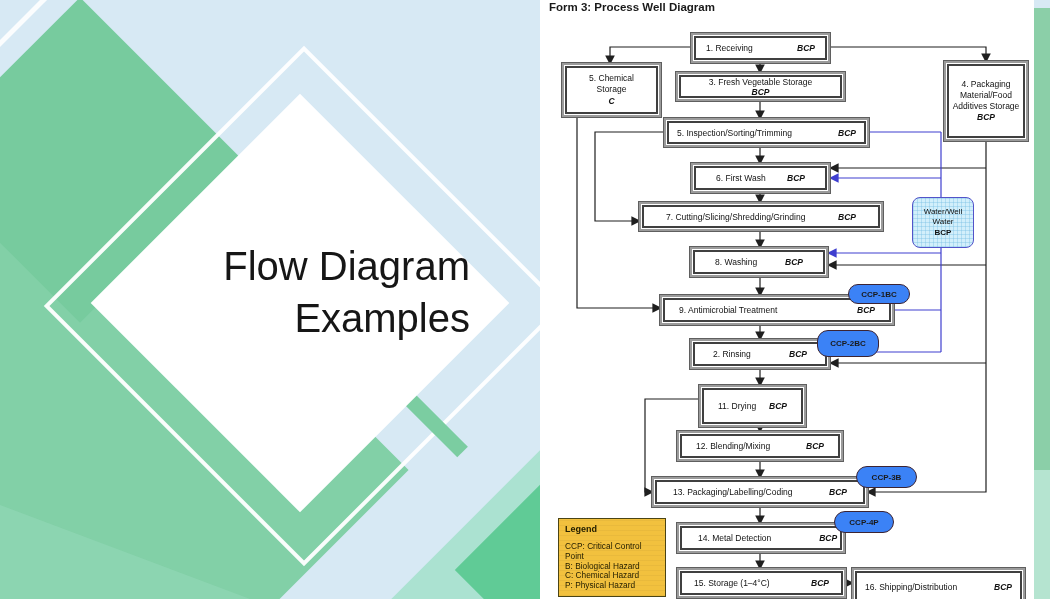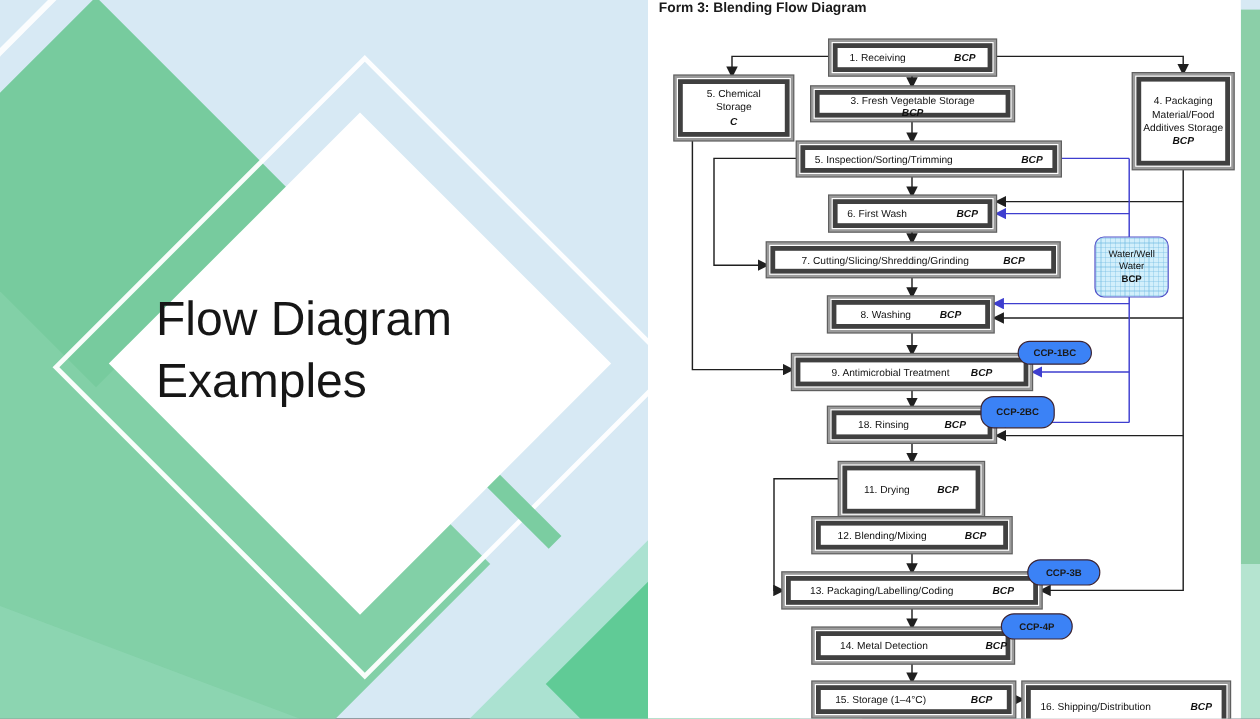--- a/index.html
+++ b/index.html
@@ -16,32 +16,32 @@
     clip-path:polygon(0 0,0 100%,100% 100%);}
   .bg-teal{left:435px;top:485px;width:240px;height:240px;background:#abe2d1;}
   .bg-green-corner{left:490px;top:485px;width:170px;height:170px;background:#60cb96;}
   .bg-white-stripe{left:-33px;top:19px;width:110px;height:5px;background:#ffffff;
     transform:rotate(-45deg);opacity:.9;}
   .bg-outline{left:120px;top:122px;width:360px;height:360px;border:4px solid rgba(255,255,255,.95);
     background:transparent;}
   .bg-accent-stripe{left:355px;top:400px;width:126px;height:15px;background:#7bcda1;}
   .bg-white-diamond{left:152px;top:155px;width:296px;height:296px;background:#ffffff;}
   .slide-title{
-    position:absolute;left:130px;top:240px;width:340px;text-align:left;
+    position:absolute;left:130px;top:240px;width:340px;text-align:right;
     font-size:40px;line-height:1.3;color:#161616;font-weight:400;
   }
   
   .edge-strip-green{left:1034px;top:8px;width:16px;height:462px;background:#8bcfa8;}
   .edge-strip-teal{left:1034px;top:470px;width:16px;height:129px;background:#b5e4d0;}
   
   .panel{position:absolute;left:540px;top:0;width:494px;height:599px;background:#ffffff;}
   .dg-title{position:absolute;left:9px;top:1px;font-size:11.5px;font-weight:700;color:#1a1a1a;}
   .connectors{position:absolute;left:0;top:0;}
   .pbox{
-    position:absolute;background:#fff;border:4px solid #404040;
+    position:absolute;background:#fff;border:2px solid #404040;
     box-shadow:0 0 0 1px #fff,0 0 0 3px #9b9b9b,0 0 0 4px #5f5f5f;
     display:flex;align-items:center;justify-content:space-between;
     padding:0 10px;box-sizing:border-box;font-size:8.5px;color:#111;
   }
   .pbox .lbl{white-space:nowrap;}
   .pbox .code,.wcode,.col .code{font-weight:700;font-style:italic;}
   .pbox.col{flex-direction:column;justify-content:center;text-align:center;
     padding:2px 4px;line-height:1.3;}
   .pbox.col .lbl{white-space:normal;}
   .waterbox{
@@ -80,21 +80,21 @@
   <div class="shape bg-white-stripe"></div>
   <div class="shape diamond bg-outline"></div>
   <div class="shape bg-accent-stripe diamond"></div>
   <div class="shape diamond bg-white-diamond"></div>
   <div class="slide-title">Flow Diagram Examples</div>
 
   <div class="shape edge-strip-green"></div>
   <div class="shape edge-strip-teal"></div>
 
   <div class="panel">
-    <div class="dg-title">Form 3: Blending Flow Diagram</div>
+    <div class="dg-title">Form 3: Process Well Diagram</div>
 
     <svg class="connectors" width="494" height="599" viewBox="0 0 494 599">
       <defs>
         <marker id="ab" markerWidth="8" markerHeight="8" refX="8" refY="4" orient="auto">
           <path d="M0,0 L8,4 L0,8 Z" fill="#1f1f1f"></path>
         </marker>
         <marker id="au" markerWidth="8" markerHeight="8" refX="8" refY="4" orient="auto">
           <path d="M0,0 L8,4 L0,8 Z" fill="#3e3ecf"></path>
         </marker>
       </defs>
@@ -141,45 +141,45 @@
       <span class="code">C</span>
     </div>
     <div class="pbox" style="left:139px;top:75px;width:163px;height:23px;padding:0 7px;flex-direction:column;">
       <span class="lbl">3. Fresh Vegetable Storage</span>
       <span class="code">BCP</span>
     </div>
     <div class="pbox col" style="left:407px;top:64px;width:78px;height:74px;">
       <span class="lbl" style="width:70px;">4. Packaging Material/Food Additives Storage</span>
       <span class="code">BCP</span>
     </div>
-    <div class="pbox" style="left:127px;top:121px;width:214px;height:23px;padding:0 8px;">
+    <div class="pbox" style="left:127px;top:121px;width:199px;height:23px;padding:0 8px;">
       <span class="lbl">5. Inspection/Sorting/Trimming</span>
       <span class="code">BCP</span>
     </div>
-    <div class="pbox" style="left:154px;top:166px;width:133px;height:24px;padding:0 8px;">
+    <div class="pbox" style="left:154px;top:166px;width:133px;height:24px;padding:0 20px;">
       <span class="lbl">6. First Wash</span>
       <span class="code">BCP</span>
     </div>
     <div class="pbox" style="left:102px;top:205px;width:238px;height:23px;padding:0 22px;">
       <span class="lbl">7. Cutting/Slicing/Shredding/Grinding</span>
       <span class="code">BCP</span>
     </div>
     <div class="pbox" style="left:153px;top:250px;width:132px;height:24px;padding:0 20px;">
       <span class="lbl">8. Washing</span>
       <span class="code">BCP</span>
     </div>
-    <div class="pbox" style="left:123px;top:298px;width:194px;height:24px;padding:0 26px;">
+    <div class="pbox" style="left:123px;top:298px;width:228px;height:24px;padding:0 14px;">
       <span class="lbl">9. Antimicrobial Treatment</span>
       <span class="code">BCP</span>
     </div>
     <div class="pbox" style="left:153px;top:342px;width:134px;height:24px;padding:0 18px;">
-      <span class="lbl">18. Rinsing</span>
-      <span class="code">BCP</span>
-    </div>
-    <div class="pbox" style="left:162px;top:388px;width:115px;height:23px;padding:16px 14px;">
+      <span class="lbl">2. Rinsing</span>
+      <span class="code">BCP</span>
+    </div>
+    <div class="pbox" style="left:162px;top:388px;width:101px;height:23px;padding:16px 14px;">
       <span class="lbl">11. Drying</span>
       <span class="code">BCP</span>
     </div>
     <div class="pbox" style="left:140px;top:434px;width:160px;height:24px;padding:0 14px;">
       <span class="lbl">12. Blending/Mixing</span>
       <span class="code">BCP</span>
     </div>
     <div class="pbox" style="left:115px;top:480px;width:210px;height:24px;padding:0 16px;">
       <span class="lbl">13. Packaging/Labelling/Coding</span>
       <span class="code">BCP</span>
@@ -200,14 +200,21 @@
     <div class="waterbox">
       <span style="width:52px;">Water/Well Water</span>
       <span class="wcode">BCP</span>
     </div>
 
     <div class="ccp" style="left:308px;top:284px;width:62px;height:20px;">CCP-1BC</div>
     <div class="ccp" style="left:277px;top:330px;width:62px;height:27px;">CCP-2BC</div>
     <div class="ccp" style="left:316px;top:466px;width:61px;height:22px;">CCP-3B</div>
     <div class="ccp" style="left:294px;top:511px;width:60px;height:22px;">CCP-4P</div>
 
+    <div class="legend">
+      <div class="lg-title">Legend</div>
+      <div class="lg-item">CCP: Critical Control Point</div>
+      <div class="lg-item">B: Biological Hazard</div>
+      <div class="lg-item">C: Chemical Hazard</div>
+      <div class="lg-item">P: Physical Hazard</div>
+    </div>
   </div>
 </div>
 
 </body></html>

